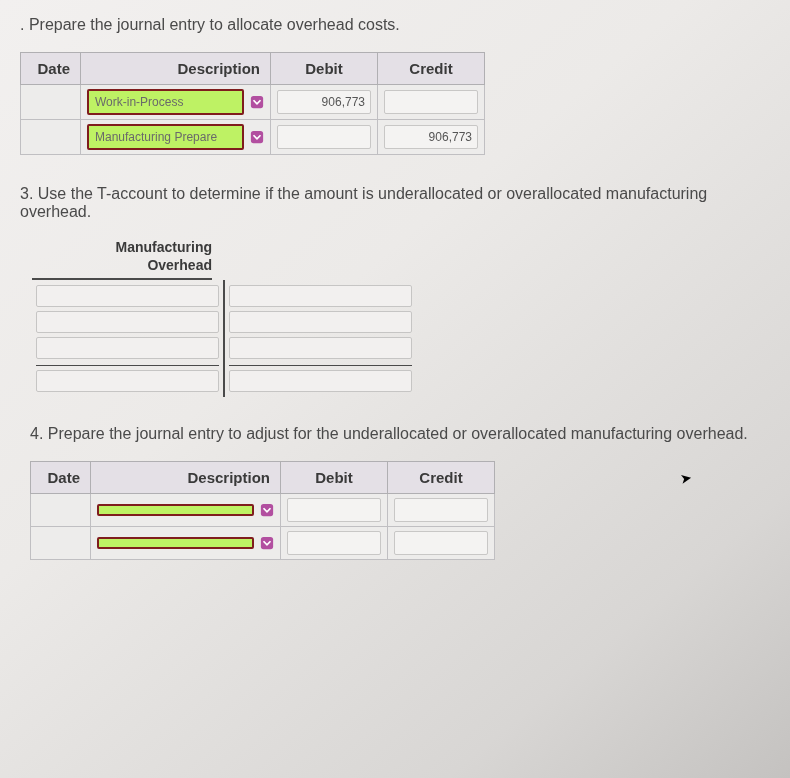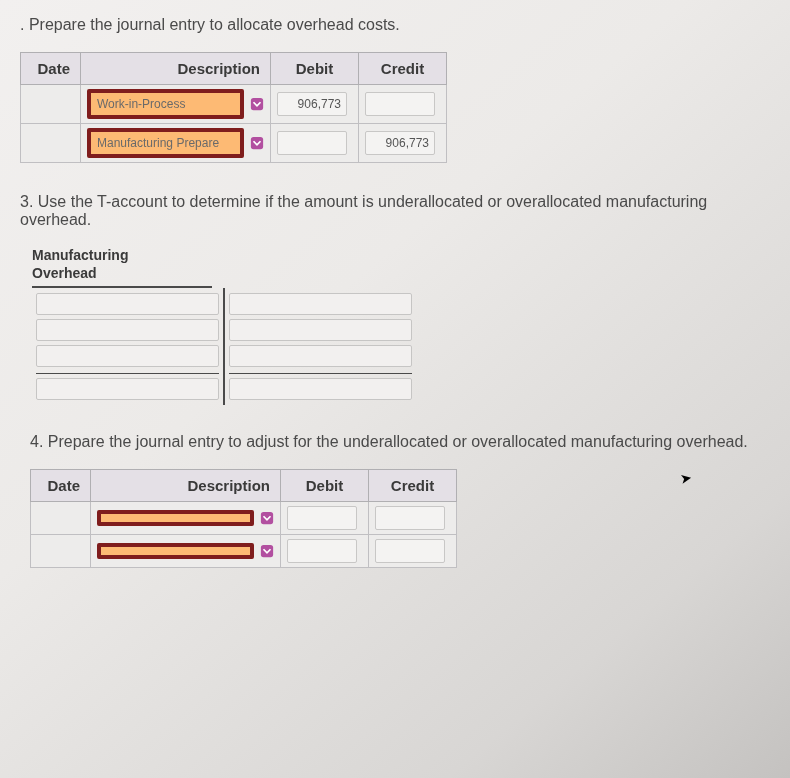--- a/index.html
+++ b/index.html
@@ -45,48 +45,48 @@
     display: flex;
     align-items: center;
     justify-content: space-between;
     gap: 6px;
   }
   .je-desc-text {
     font-size: 12px;
     color: #6a6a6a;
     flex: 1;
     padding: 4px 6px;
-    background: #fdba74;
-    border: 4px solid #7f1d1d;
+    background: #bef264;
+    border: 2px solid #7f1d1d;
     border-radius: 2px;
   }
   .dd-icon {
     width: 14px;
     height: 14px;
     flex-shrink: 0;
   }
   .dd-icon svg { width: 14px; height: 14px; }
   .je-num { width: 88px; margin-top: 45px; }
   .num-box {
-    width: 70px;
+    width: 94px;
     height: 24px;
     background: #f4f3f2;
     border: 1px solid #c8c7c6;
     border-radius: 2px;
     font-size: 12px;
     color: #555;
     text-align: right;
     padding: 3px 5px;
   }
   .t-account {
     width: 180px;
     margin: 8px 0 20px 12px;
   }
   .t-title {
-    text-align: left;
+    text-align: right;
     font-weight: bold;
     color: #3a3a3a;
     font-size: 14px;
     line-height: 1.25;
     padding-bottom: 4px;
     border-bottom: 2px solid #4a4a4a;
   }
   .t-body { display: flex; }
   .t-col {
     flex: 1;

